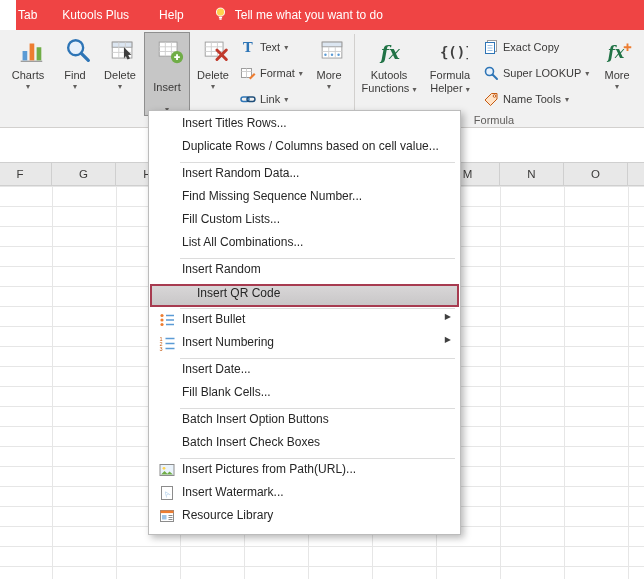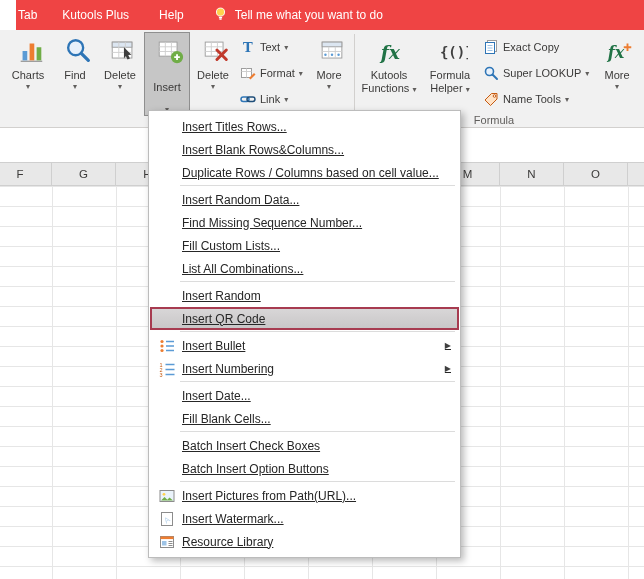--- a/index.html
+++ b/index.html
@@ -46,27 +46,27 @@
         display:flex; align-items:center; justify-content:center; font-size:11.5px; color:#3b3a39; }
   .ch:first-child { border-left:1px solid #cfcfcf; }
   .grid { position:absolute; top:58px; left:-12px; width:668px; height:393px;
           background-image:linear-gradient(to right,#e6e6e6 1px,transparent 1px),
                            linear-gradient(to bottom,#e6e6e6 1px,transparent 1px);
           background-size:64px 100%,100% 20px; }
 
   
   .menu { position:absolute; left:148px; top:110px; width:313px; background:#fff;
           border:1px solid #bcbcbc; box-shadow:3px 3px 7px rgba(0,0,0,.28); padding:4px 1px; z-index:10; }
-  .mi { display:flex; align-items:center; height:23px; padding:0 7px 0 4px; font-size:12px;
-        color:#262626; white-space:nowrap; cursor:default; border:1px solid transparent;text-decoration:underline; }
+  .mi { display:flex; align-items:flex-start; height:23px; padding:0 7px 0 4px; font-size:12px;
+        color:#262626; white-space:nowrap; cursor:default; border:1px solid transparent; }
   .mi-icon { width:24px; height:16px; flex:none; display:flex; align-items:center; justify-content:center; margin-right:3px; }
   .mi-icon svg { width:16px; height:16px; }
   .mi-label { flex:1; }
   .sub-arrow { font-size:8px; color:#404040; margin-left:6px; }
-  .mi.hl { background:linear-gradient(#d8d6d7,#c9c7c8); border:2px solid #a73b50; padding-left:3px; }
+  .mi.hl { background:linear-gradient(#d8d6d7,#c9c7c8); border:2px solid #a73b50; padding-left:18px; }
   .msep { height:1px; background:#dcdcdc; margin:1px 4px 2px 30px; }
 </style>
 </head>
 <body>
 
 <div class="screen">
 
   <div class="tabbar">
     <div class="tab partial">Tab</div>
     <div class="tab">Kutools Plus</div>
@@ -248,24 +248,20 @@
     <div class="grid"></div>
   </div>
 
   <div class="menu">
       <div class="mi">
         <span class="mi-icon"></span>
         <span class="mi-label">Insert Titles Rows...</span>
       </div>
       <div class="mi">
         <span class="mi-icon"></span>
-        <span class="mi-label">Insert Blank Rows&amp;Columns...</span>
-      </div>
-      <div class="mi">
-        <span class="mi-icon"></span>
         <span class="mi-label">Duplicate Rows / Columns based on cell value...</span>
       </div>
       <div class="msep"></div>
       <div class="mi">
         <span class="mi-icon"></span>
         <span class="mi-label">Insert Random Data...</span>
       </div>
       <div class="mi">
         <span class="mi-icon"></span>
         <span class="mi-label">Find Missing Sequence Number...</span>
@@ -317,25 +313,25 @@
         <span class="mi-icon"></span>
         <span class="mi-label">Insert Date...</span>
       </div>
       <div class="mi">
         <span class="mi-icon"></span>
         <span class="mi-label">Fill Blank Cells...</span>
       </div>
       <div class="msep"></div>
       <div class="mi">
         <span class="mi-icon"></span>
+        <span class="mi-label">Batch Insert Option Buttons</span>
+      </div>
+      <div class="mi">
+        <span class="mi-icon"></span>
         <span class="mi-label">Batch Insert Check Boxes</span>
-      </div>
-      <div class="mi">
-        <span class="mi-icon"></span>
-        <span class="mi-label">Batch Insert Option Buttons</span>
       </div>
       <div class="msep"></div>
       <div class="mi">
         <span class="mi-icon">
           <svg viewBox="0 0 16 16">
             <rect x="1" y="2.5" width="14" height="11" fill="#eaf3fb" stroke="#8c8c8c"></rect>
             <circle cx="5" cy="6.3" r="1.4" fill="#ffd24d"></circle>
             <path d="M2 12.5 l3.5-3.5 2.8 2.8 2.2-2.2 3.5 3 z" fill="#70ad47"></path>
           </svg>
         </span>

